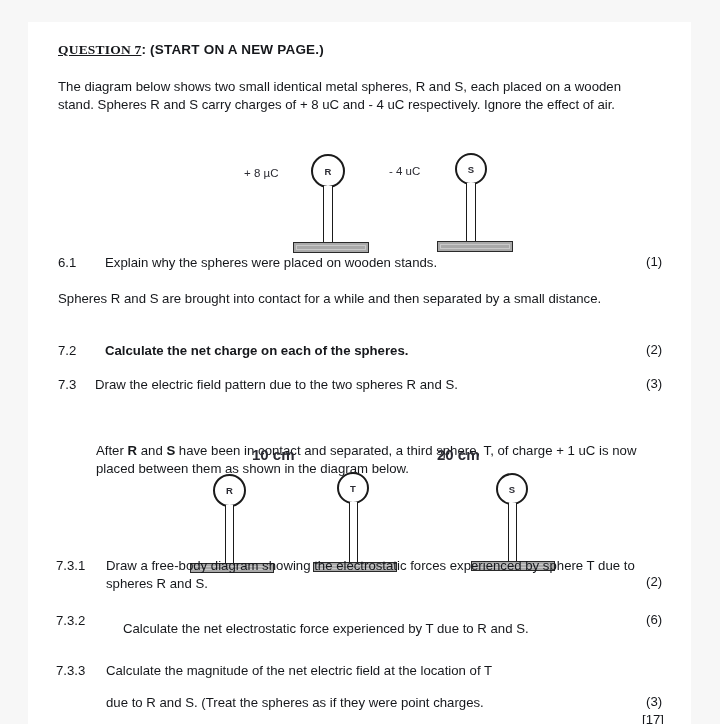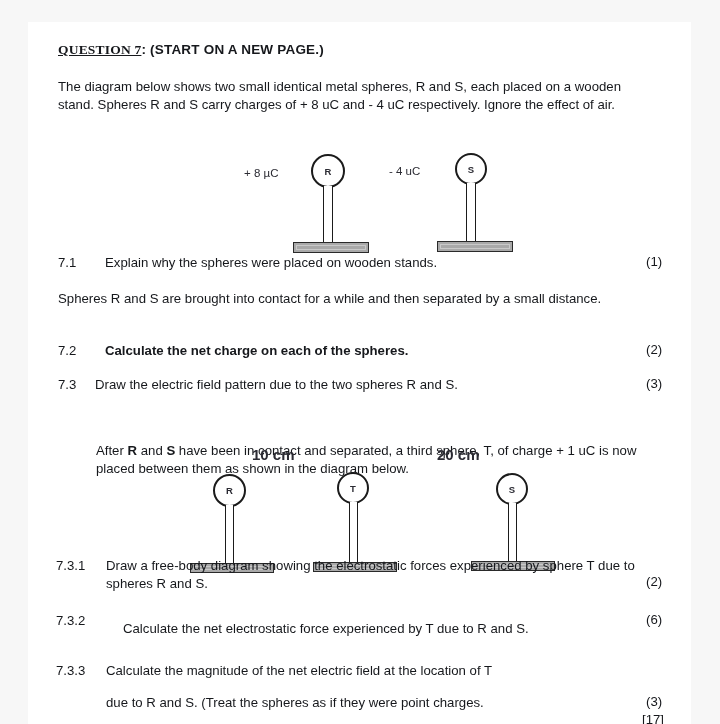--- a/index.html
+++ b/index.html
@@ -181,21 +181,21 @@
       <div class="stand" style="left:234px; top:13px; width:76px; height:95px;">
         <div class="sphere" style="left:18px; top:0px; width:32px; height:32px;">S</div>
         <div class="rod" style="left:29px; top:30px; width:10px; height:60px;"></div>
         <div class="base" style="left:0px; top:88px; width:76px; height:11px;">
             <span class="base-inner"></span>
           </div>
       </div>
     </div>
 
     <div class="qrow" style="left:30px; top:232px; width:600px;">
-      <span class="qnum">7.1</span>
+      <span class="qnum">6.1</span>
       <span class="qtext" style="left:47px; width:520px;">Explain why the spheres were placed on wooden stands.</span>
     </div>
     <div class="marks" style="left:618px; top:232px;">(1)</div>
 
     <div class="para para-contact">Spheres R and S are brought into contact for a while and then separated by a small distance.</div>
 
     <div class="qrow" style="left:30px; top:320px; width:600px;">
       <span class="qnum">7.2</span>
       <span class="qtext" style="left:47px; width:520px;font-weight:bold;">Calculate the net charge on each of the spheres.</span>
     </div>

